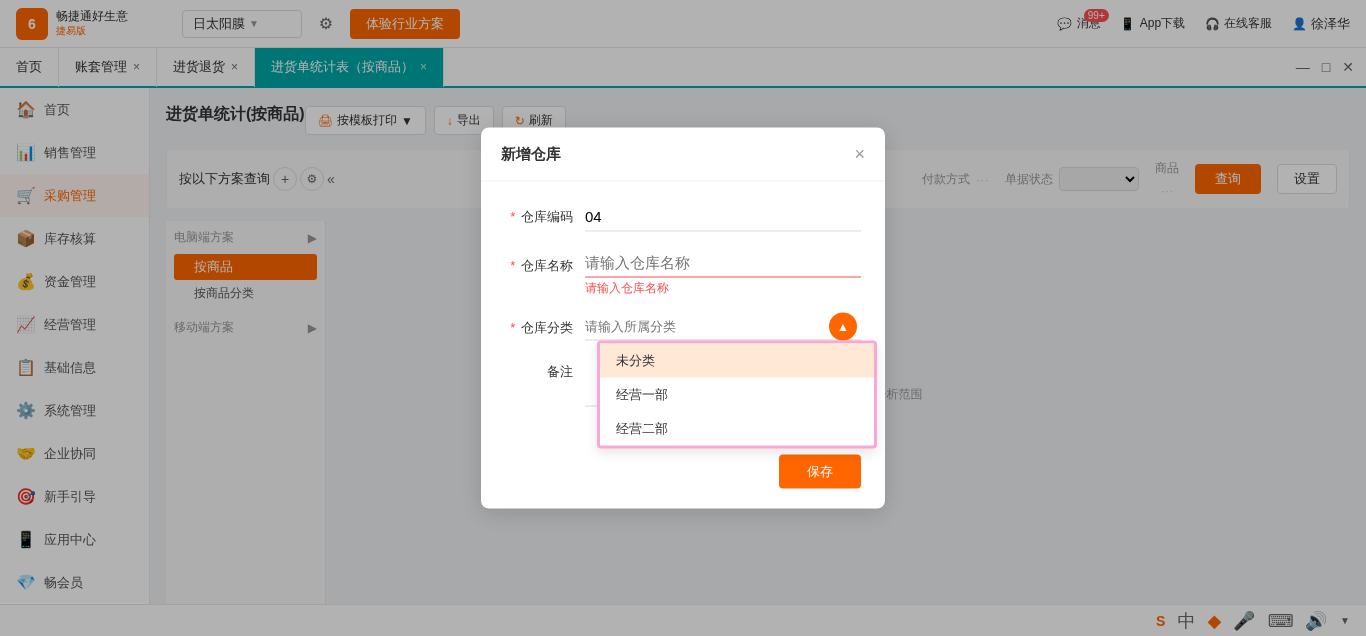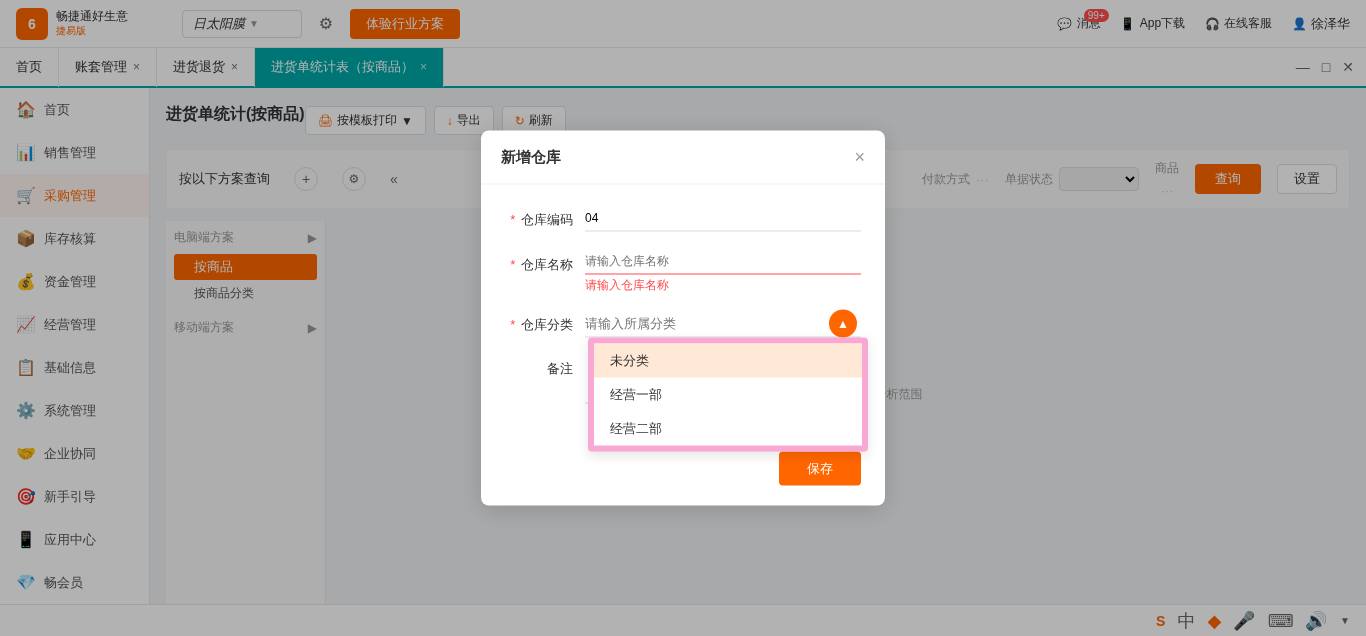--- a/index.html
+++ b/index.html
@@ -30,21 +30,20 @@
       color: white; font-weight: bold; font-size: 14px;
     }
     .logo-text { font-size: 12px; color: #333; line-height: 1.3; }
     .logo-sub { font-size: 10px; color: #ff6600; }
 
     .store-selector {
       display: flex; align-items: center; gap: 4px;
       border: 1px solid #ddd; border-radius: 4px;
       padding: 4px 10px; cursor: pointer; color: #333; font-size: 13px;
       min-width: 120px;
-      font-style: italic;
     }
     .store-selector .arrow { color: #999; font-size: 10px; }
 
     .gear-btn {
       width: 32px; height: 32px;
       display: flex; align-items: center; justify-content: center;
       cursor: pointer; color: #666; font-size: 16px; margin: 0 8px;
     }
 
     .trial-btn {
@@ -210,21 +209,21 @@
     }
     .form-label {
       width: 80px; text-align: right; padding-right: 12px;
       padding-top: 6px; font-size: 13px; color: #333;
       flex-shrink: 0;
     }
     .required { color: #ff4d4f; margin-right: 2px; }
     .form-input {
       flex: 1;
       border: none; border-bottom: 1px solid #d9d9d9;
-      padding: 6px 0; font-size: 12px; outline: none;
+      padding: 6px 0; font-size: 15px; outline: none;
       background: transparent;
     }
     .form-input.error-border { border-bottom: 1px solid #ff4d4f; }
     .error-msg { color: #ff4d4f; font-size: 12px; margin-top: 2px; display: block; }
 
     .category-input-wrap {
       flex: 1; position: relative;
     }
     .category-input {
       width: 100%;
@@ -234,23 +233,23 @@
     }
     .category-arrow {
       position: absolute; right: 4px; top: 50%; transform: translateY(-50%);
       width: 28px; height: 28px;
       background: #ff6600; border-radius: 50%;
       display: flex; align-items: center; justify-content: center;
       cursor: pointer; color: white; font-size: 12px;
     }
     .dropdown-list {
       position: absolute;
-      top: 100%; left: 3px; right: 0;
+      top: 100%; left: 12px; right: 0;
       background: white;
-      border: 6px solid #f9a8d4;
+      border: 3px solid #f9a8d4;
       border-radius: 4px;
       box-shadow: 0 4px 12px rgba(0,0,0,0.1);
       z-index: 300;
       min-width: 280px;
     }
     .dropdown-item {
       padding: 8px 16px;
       cursor: pointer; font-size: 13px; color: #333;
     }
     .dropdown-item.selected { background: #ffe8d6; }
@@ -430,21 +429,21 @@
           <span style="color:#ff6600;">↓</span>
           <span>导出</span>
         </div>
         <div class="action-btn">
           <span style="color:#ff6600;">↻</span>
           <span>刷新</span>
         </div>
       </div>
     </div>
 
-    <div style="display:flex; align-items:center; gap:24px; margin-bottom:12px; background:#fafafa; padding:10px 12px; border:1px solid #f0f0f0; border-radius:4px;">
+    <div style="display:flex; align-items:center; gap:3px; margin-bottom:12px; background:#fafafa; padding:10px 12px; border:1px solid #f0f0f0; border-radius:4px;">
       <span style="color:#333; font-size:13px;">按以下方案查询</span>
       <div class="add-btn-circle">+</div>
       <div class="add-btn-circle" style="font-size:12px;">⚙</div>
       <span style="cursor:pointer; color:#666; font-size:14px;">«</span>
 
       <div style="margin-left: auto; display:flex; align-items:center; gap:16px;">
         <div style="display:flex; align-items:center; gap:6px;">
           <span style="color:#999; font-size:12px;">付款方式</span>
           <span style="color:#ccc;">···</span>
         </div>

